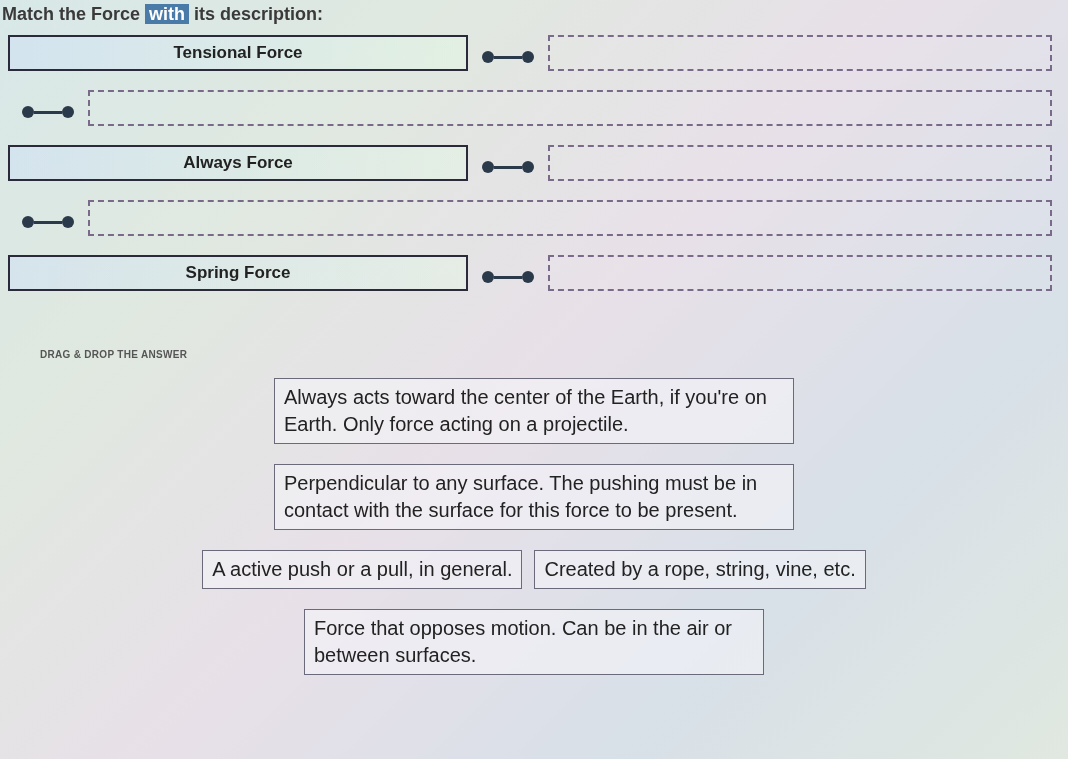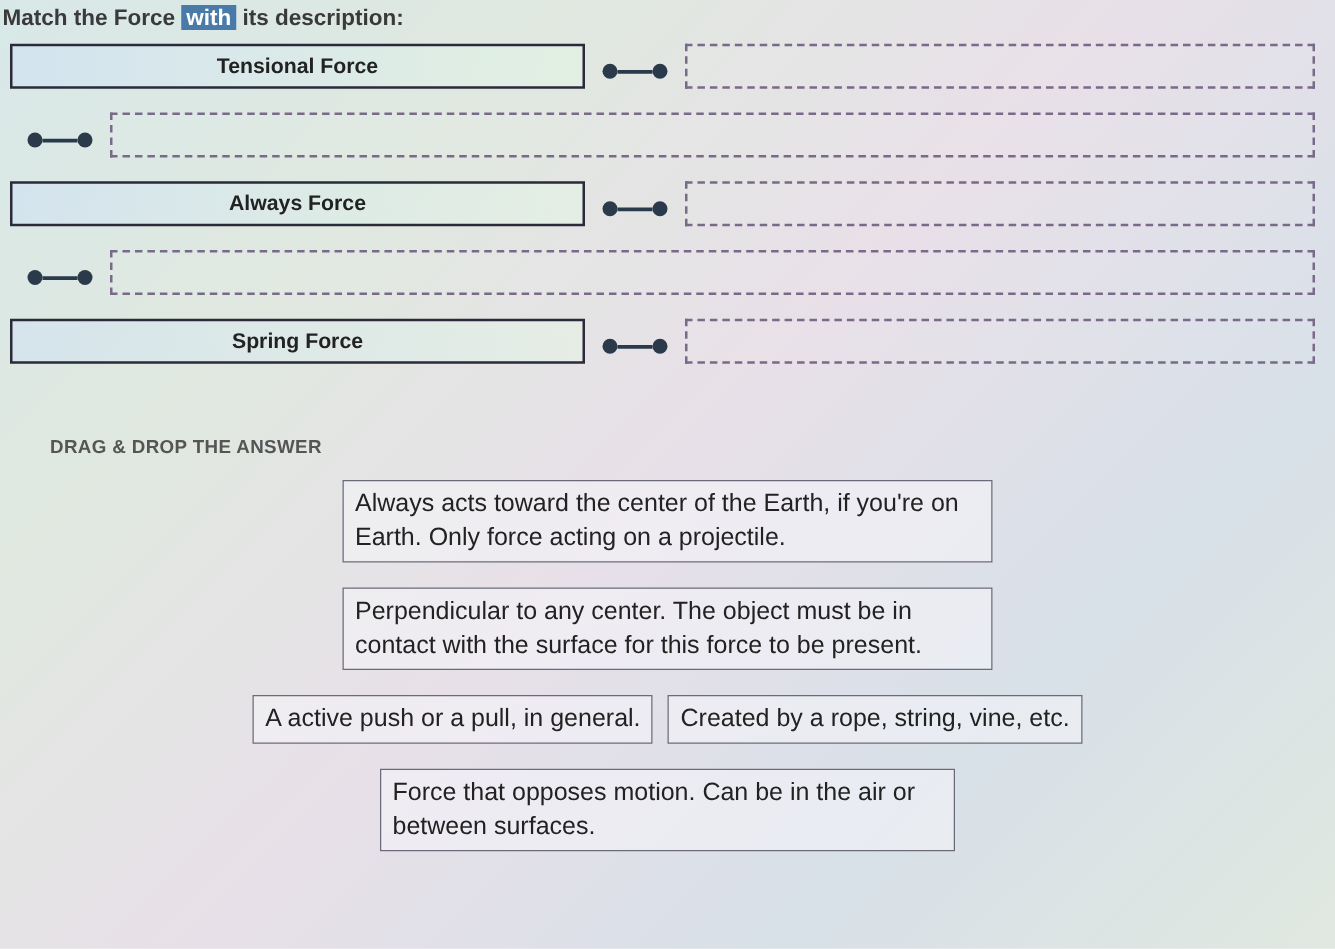--- a/index.html
+++ b/index.html
@@ -65,21 +65,21 @@
     height: 36px;
     border: 2.5px dashed #7a6a8a;
     background: rgba(255,255,255,0.05);
     margin-right: 8px;
   }
   .answer-section {
     margin-top: 50px;
     padding: 0 40px;
   }
   .answer-title {
-    font-size: 15px;
+    font-size: 10px;
     font-weight: 700;
     color: #555;
     letter-spacing: 0.3px;
     margin-bottom: 18px;
   }
   .answers {
     display: flex;
     flex-wrap: wrap;
     gap: 10px 12px;
     justify-content: center;
@@ -174,21 +174,21 @@
   <div class="answer-title">DRAG &amp; DROP THE ANSWER</div>
 
   <div class="answers">
     <div class="answers-row">
       <div class="answer-card" style="max-width:520px">
         <span>Always acts toward the center of the Earth, if you're on Earth. Only force acting on a projectile.</span>
       </div>
     </div>
     <div class="answers-row">
       <div class="answer-card" style="max-width:520px">
-        <span>Perpendicular to any center. The object must be in contact with the surface for this force to be present.</span>
+        <span>Perpendicular to any surface. The pushing must be in contact with the surface for this force to be present.</span>
       </div>
     </div>
     <div class="answers-row">
       <div class="answer-card">
         <span>A active push or a pull, in general.</span>
       </div>
       <div class="answer-card">
         <span>Created by a rope, string, vine, etc.</span>
       </div>
     </div>

